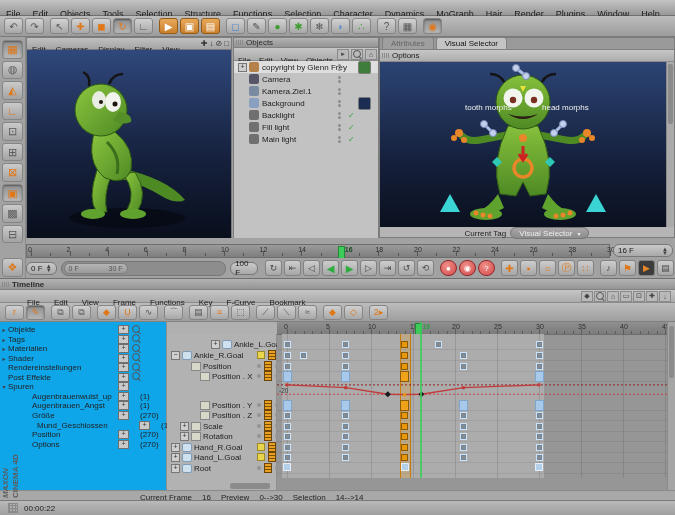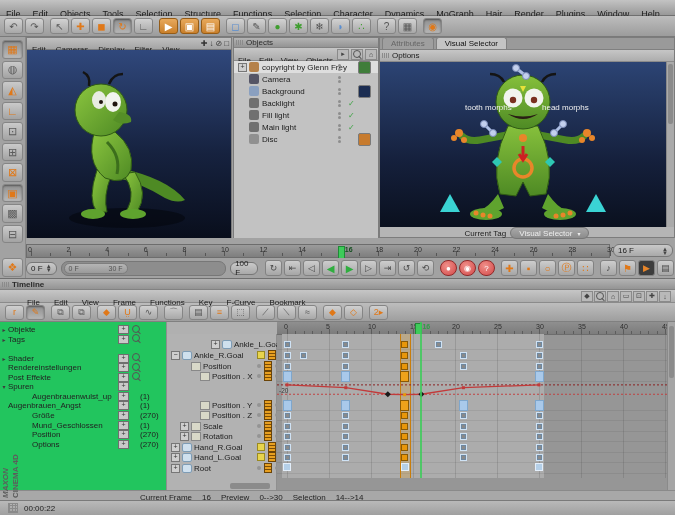--- a/index.html
+++ b/index.html
@@ -102,21 +102,21 @@
   .tl-micons{margin-left:auto;display:flex;align-items:center;gap:1px;padding-right:4px;}
   .mi{width:10px;height:9px;border:1px solid #8a8a8a;background:#b9b9b9;display:flex;align-items:center;justify-content:center;font-size:7px;color:#444;}
   .tl-toolbar{height:18px;display:flex;align-items:center;background:linear-gradient(#bdbdbd,#9e9e9e);
               border-bottom:1px solid #808080;padding-left:4px;}
   .tl-tbtn{width:19px;height:15px;margin:0 1px;display:flex;align-items:center;justify-content:center;
            border:1px solid #858585;border-radius:3px;background:linear-gradient(#d0d0d0,#a8a8a8);
            font-size:9px;color:#555;box-sizing:border-box;}
   .tl-tbtn.c-o{color:#e07818;}
   .tl-tbtn.active{background:linear-gradient(#909090,#b5b5b5);box-shadow:inset 0 1px 2px rgba(0,0,0,.4);}
   .tl-content{position:relative;height:168px;background:#b0b0b0;}
-  .tl-left{position:absolute;left:0;top:0;width:167px;height:168px;background:#22c55e;border-right:1px solid #8f8f8f;box-sizing:border-box;}
+  .tl-left{position:absolute;left:0;top:0;width:167px;height:168px;background:#0ea5e9;border-right:1px solid #8f8f8f;box-sizing:border-box;}
   .cat-row{position:absolute;left:0;width:167px;height:9px;display:flex;align-items:center;font-size:8px;color:#222;}
   .cat-arrow{width:8px;text-align:center;font-size:6px;color:#3c3c3c;}
   .cat-box{position:absolute;left:118px;width:9px;height:7px;border:1px solid #6f6f6f;background:#c9c9c9;
            font-size:7px;line-height:6px;text-align:center;color:#333;}
   .cat-mag{position:absolute;left:132px;}
   .cat-count{position:absolute;left:140px;font-size:8px;color:#222;}
   .tl-mid{position:absolute;left:167px;top:12px;width:110px;height:156px;background:#b2b2b2;border-right:1px solid #8f8f8f;box-sizing:border-box;}
   .trk-row{position:absolute;height:10px;display:flex;align-items:center;font-size:8px;color:#1d1d1d;white-space:nowrap;}
   .trk-exp{width:7px;height:7px;border:1px solid #777;background:#cfcfcf;font-size:7px;line-height:5px;text-align:center;color:#333;margin-right:2px;flex:0 0 auto;}
   .trk-ico{width:8px;height:7px;border:1px solid #888;background:#d8d8c8;margin-right:2px;flex:0 0 auto;}
@@ -312,20 +312,29 @@
           <span class="o-exp" style="visibility: hidden;"></span>
           <span class="o-ico" style="background: rgb(85, 85, 102);"></span>
           <span>Camera</span>
           <span class="o-dots">
             <i></i>
             <i></i>
           </span>
         </div>
         <div class="o-row">
           <span class="o-exp" style="visibility: hidden;"></span>
+          <span class="o-ico" style="background: rgb(122, 138, 160);"></span>
+          <span>Kamera.Ziel.1</span>
+          <span class="o-dots">
+            <i></i>
+            <i></i>
+          </span>
+        </div>
+        <div class="o-row">
+          <span class="o-exp" style="visibility: hidden;"></span>
           <span class="o-ico" style="background: rgb(138, 160, 192);"></span>
           <span>Background</span>
           <span class="o-dots">
             <i></i>
             <i></i>
           </span>
           <span class="o-thumb" style="background: rgb(27, 45, 82);"></span>
         </div>
         <div class="o-row">
           <span class="o-exp" style="visibility: hidden;"></span>
@@ -349,30 +358,20 @@
         </div>
         <div class="o-row">
           <span class="o-exp" style="visibility: hidden;"></span>
           <span class="o-ico" style="background: rgb(112, 112, 112);"></span>
           <span>Main light</span>
           <span class="o-dots">
             <i></i>
             <i></i>
           </span>
           <span class="o-check">✓</span>
-        </div>
-        <div class="o-row">
-          <span class="o-exp" style="visibility: hidden;"></span>
-          <span class="o-ico" style="background: rgb(144, 144, 144);"></span>
-          <span>Disc</span>
-          <span class="o-dots">
-            <i></i>
-            <i></i>
-          </span>
-          <span class="o-thumb" style="background: rgb(199, 123, 46);"></span>
         </div>
       </div>
   </div>
 
   <div class="rightp abs">
     <div class="tabs">
       <div class="tab inactive">Attributes</div>
       <div class="tab active">Visual Selector</div>
     </div>
     <div class="opt-row">
@@ -623,20 +622,26 @@
             <span>Objekte</span>
             <span class="cat-box">+</span>
             <span class="cat-mag"><span class="i-mag"></span></span>
           </div>
           <div class="cat-row" style="top: 12.55px;">
             <span class="cat-arrow">▸</span>
             <span>Tags</span>
             <span class="cat-box">+</span>
             <span class="cat-mag"><span class="i-mag"></span></span>
           </div>
+          <div class="cat-row" style="top: 22.1px;">
+            <span class="cat-arrow">▸</span>
+            <span>Materialien</span>
+            <span class="cat-box">+</span>
+            <span class="cat-mag"><span class="i-mag"></span></span>
+          </div>
           <div class="cat-row" style="top: 31.65px;">
             <span class="cat-arrow">▸</span>
             <span>Shader</span>
             <span class="cat-box">+</span>
             <span class="cat-mag"><span class="i-mag"></span></span>
           </div>
           <div class="cat-row" style="top: 50.75px;">
             <span class="cat-arrow"></span>
             <span>Post Effekte</span>
             <span class="cat-box">+</span>
@@ -652,33 +657,33 @@
             <span class="cat-arrow">▾</span>
             <span>Spuren</span>
             <span class="cat-box">+</span>
           </div>
           <div class="cat-row" style="top: 69.85px; padding-left: 24px;">
             <span class="cat-arrow"></span>
             <span>Augenbrauenwulst_up</span>
             <span class="cat-box">+</span>
             <span class="cat-count">(1)</span>
           </div>
-          <div class="cat-row" style="top: 79.4px; ">
+          <div class="cat-row" style="top: 79.4px; padding-left: 24px;">
             <span class="cat-arrow"></span>
             <span>Augenbrauen_Angst</span>
             <span class="cat-box">+</span>
             <span class="cat-count">(1)</span>
           </div>
           <div class="cat-row" style="top: 88.95px; padding-left: 24px;">
             <span class="cat-arrow"></span>
             <span>Größe</span>
             <span class="cat-box">+</span>
             <span class="cat-count">(270)</span>
           </div>
-          <div class="cat-row" style="top: 98.5px; padding-left: 24px;">
+          <div class="cat-row" style="top: 98.5px; padding-left: 8px; margin-left: 21px;">
             <span class="cat-arrow"></span>
             <span>Mund_Geschlossen</span>
             <span class="cat-box">+</span>
             <span class="cat-count">(1)</span>
           </div>
           <div class="cat-row" style="top: 108.05px; padding-left: 24px;">
             <span class="cat-arrow"></span>
             <span>Position</span>
             <span class="cat-box">+</span>
             <span class="cat-count">(270)</span>

